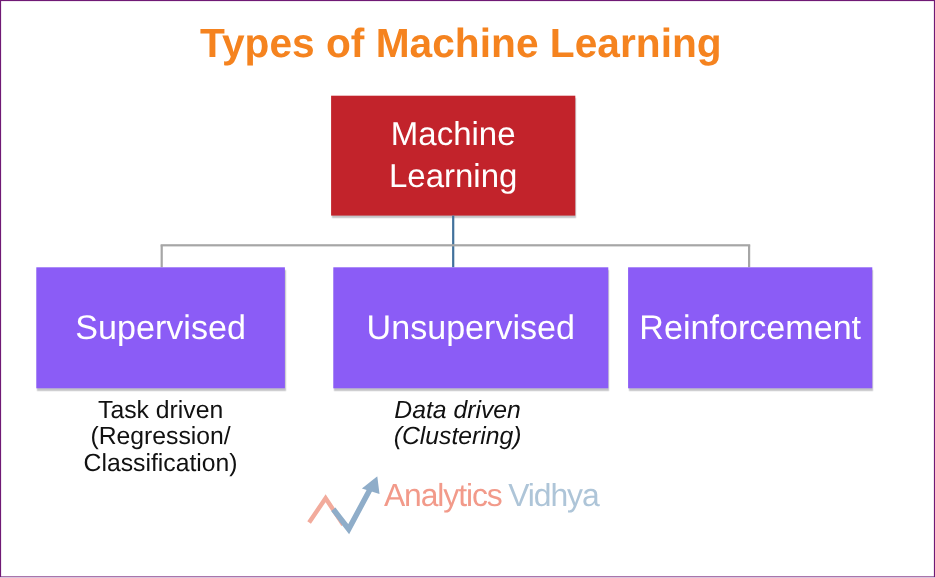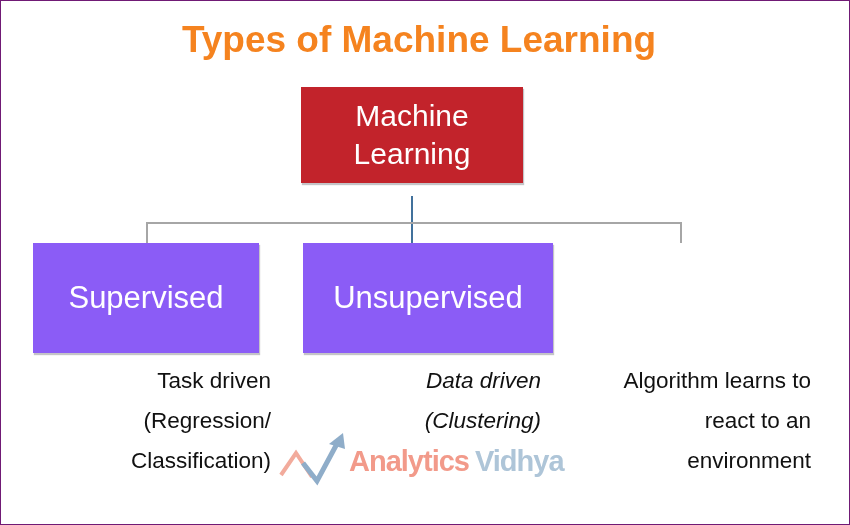--- a/index.html
+++ b/index.html
@@ -34,21 +34,21 @@
     align-items: center;
     justify-content: center;
     text-align: center;
     color: #ffffff;
     box-shadow: 1px 2px 1px rgba(85, 85, 95, 0.35);
   }
   .root-node {
     left: 300px;
     top: 86px;
     width: 222px;
-    height: 96px;
+    height: 109px;
     background: #c2232b;
     font-size: 30px;
     line-height: 38px;
     padding: 0 28px;
     box-sizing: border-box;
   }
   .branch-node {
     top: 242px;
     height: 110px;
     background: #8b5cf6;
@@ -61,23 +61,23 @@
   .conn-gray { background: #a6a6a6; }
   .conn-blue { background: #41719c; }
   .conn-v-root  { left: 410px; top: 195px; width: 2px; height: 47px; }
   .conn-h       { left: 145px; top: 221px; width: 536px; height: 2px; }
   .conn-v-left  { left: 145px; top: 222px; width: 2px; height: 20px; }
   .conn-v-right { left: 679px; top: 222px; width: 2px; height: 20px; }
   .desc {
     position: absolute;
     top: 360px;
     width: 250px;
-    text-align: right;
+    text-align: center;
     font-size: 22.5px;
-    line-height: 40px;
+    line-height: 24px;
     color: #111111;
     white-space: pre-line;
   }
   .desc-1 { left: 20px; }
   .desc-2 { left: 290px; font-style: italic; }
   .desc-3 { left: 560px; }
   .logo {
     position: absolute;
     left: 278px;
     top: 430px;
@@ -87,23 +87,23 @@
   .logo-icon {
     position: absolute;
     left: 0;
     top: 2px;
     width: 74px;
     height: 72px;
   }
   .logo-name {
     position: absolute;
     left: 70px;
-    top: 14px;
+    top: 4px;
     font-size: 29px;
-    font-weight: bold;
+    font-weight: normal;
     letter-spacing: -1px;
     white-space: nowrap;
   }
   .logo-name .salmon { color: #f29a8a; }
   .logo-name .steel  { color: #aec5d8; margin-left: 6px; }
   .logo-tagline {
     position: absolute;
     left: 74px;
     top: 40px;
     font-size: 12.5px;
@@ -121,29 +121,27 @@
 
   <div class="node root-node">Machine Learning</div>
 
   <div class="connector conn-blue conn-v-root"></div>
   <div class="connector conn-gray conn-h"></div>
   <div class="connector conn-gray conn-v-left"></div>
   <div class="connector conn-gray conn-v-right"></div>
 
   <div class="node branch-node branch-1">Supervised</div>
   <div class="node branch-node branch-2">Unsupervised</div>
+  <div class="node branch-node branch-3">Reinforcement</div>
 
   <div class="desc desc-1">Task driven
 (Regression/
 Classification)</div>
   <div class="desc desc-2">Data driven
 (Clustering)</div>
-  <div class="desc desc-3">Algorithm learns to
-react to an
-environment</div>
 
   <div class="logo">
     <svg class="logo-icon" viewBox="0 0 74 72" xmlns="http://www.w3.org/2000/svg">
       <polyline points="2,42 17,20 33,44" fill="none" stroke="#f2ab9c" stroke-width="4" stroke-linejoin="miter"></polyline>
       <polyline points="24,30 38,48 60,7" fill="none" stroke="#8fadc9" stroke-width="5" stroke-linejoin="miter"></polyline>
       <polygon points="64,0 66,16 50,11" fill="#8fadc9"></polygon>
     </svg>
     <div class="logo-name">
       <span class="salmon">Analytics</span><span class="steel">Vidhya</span>
     </div>

